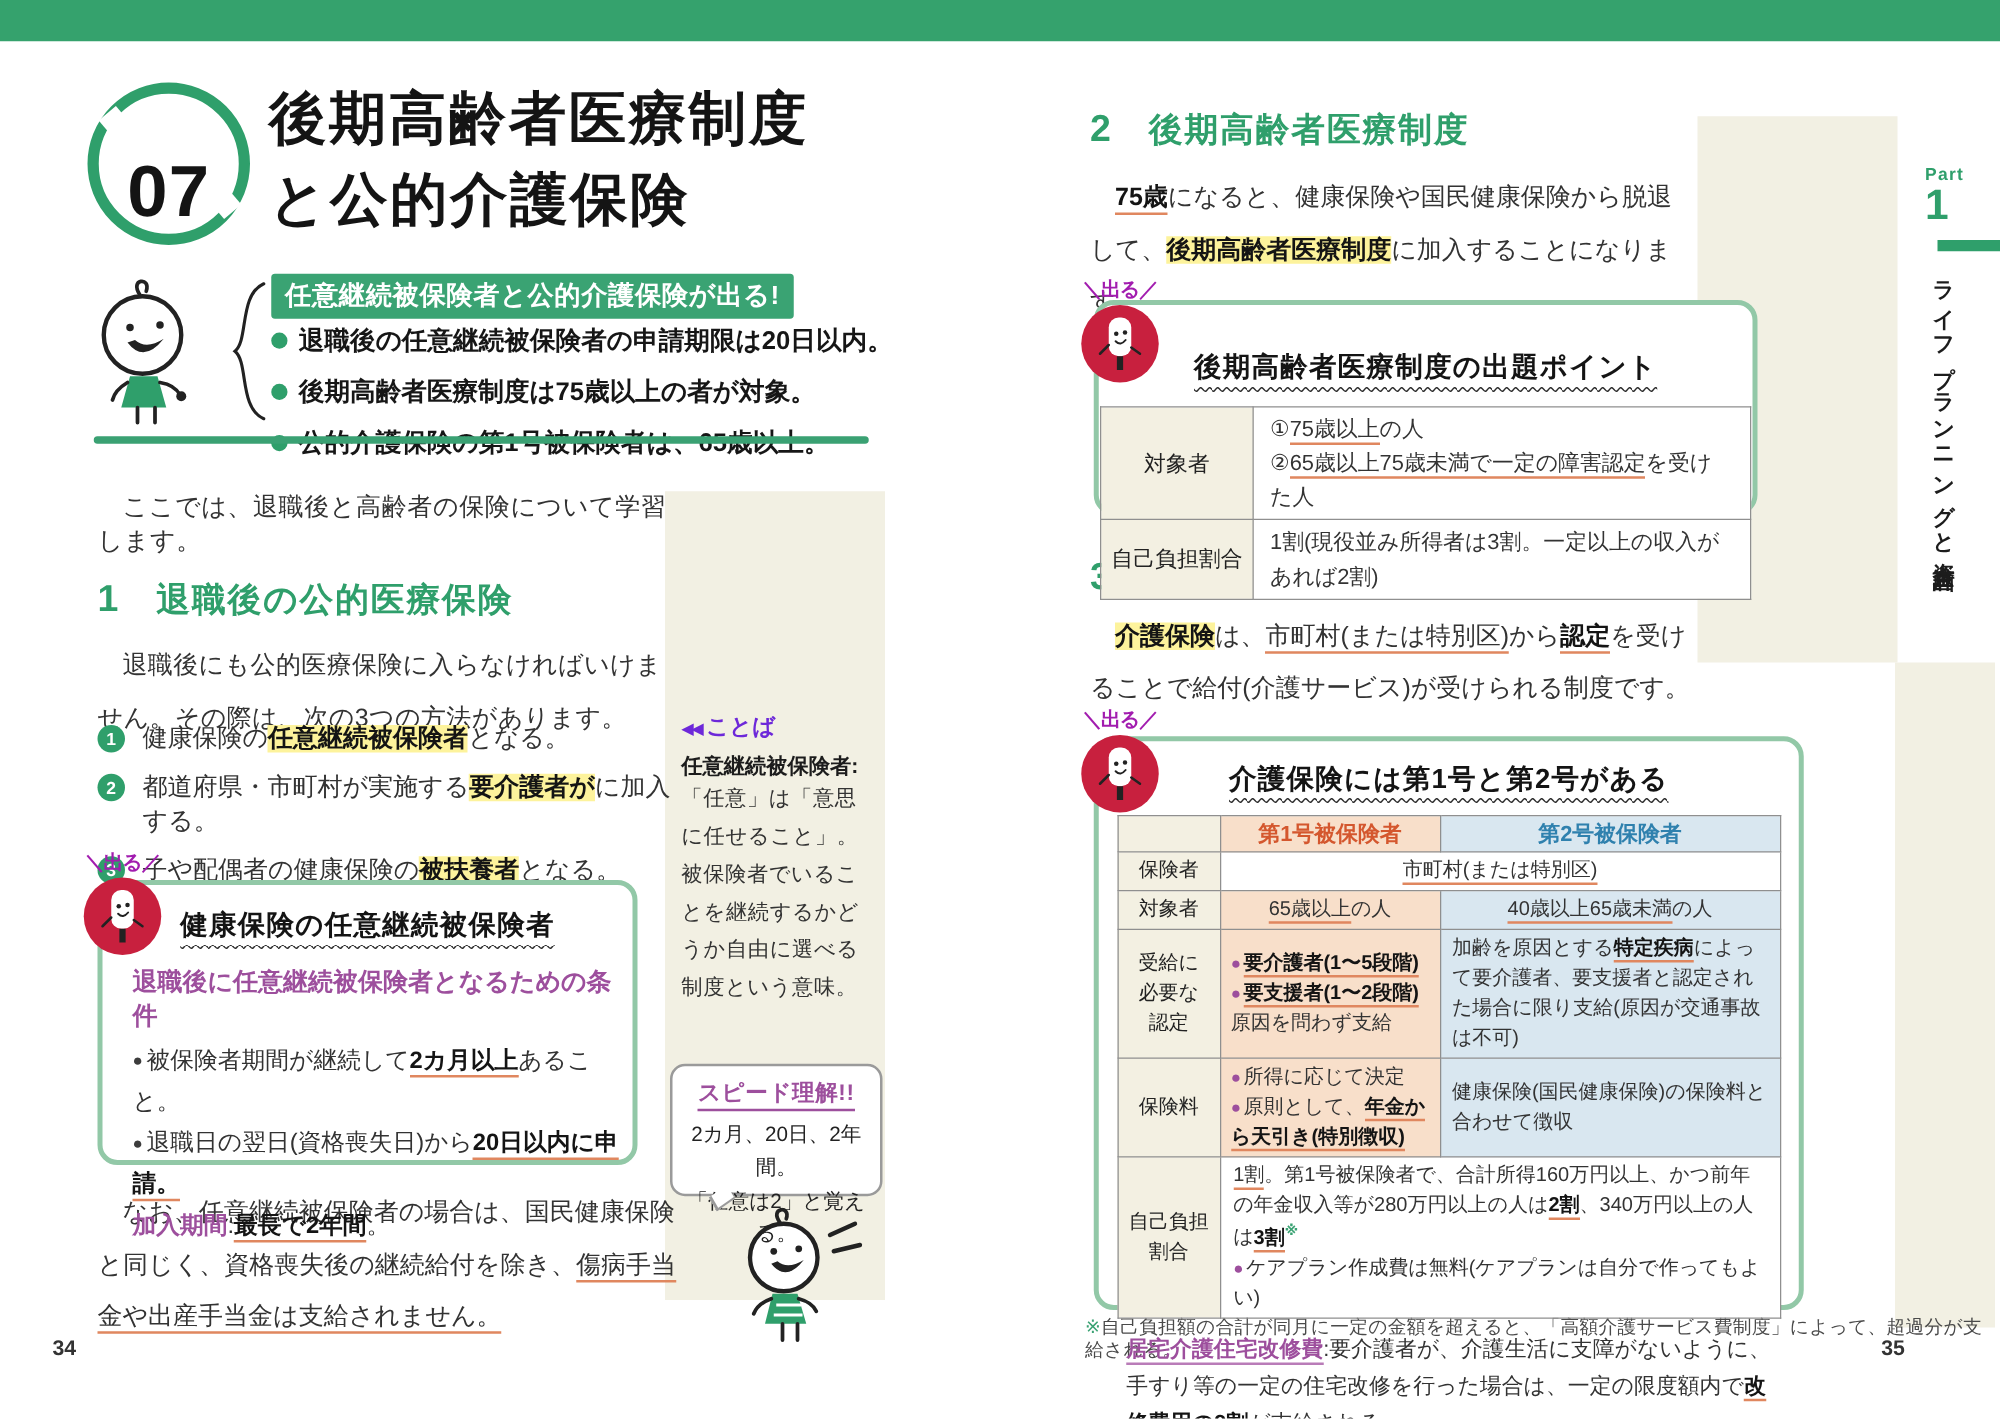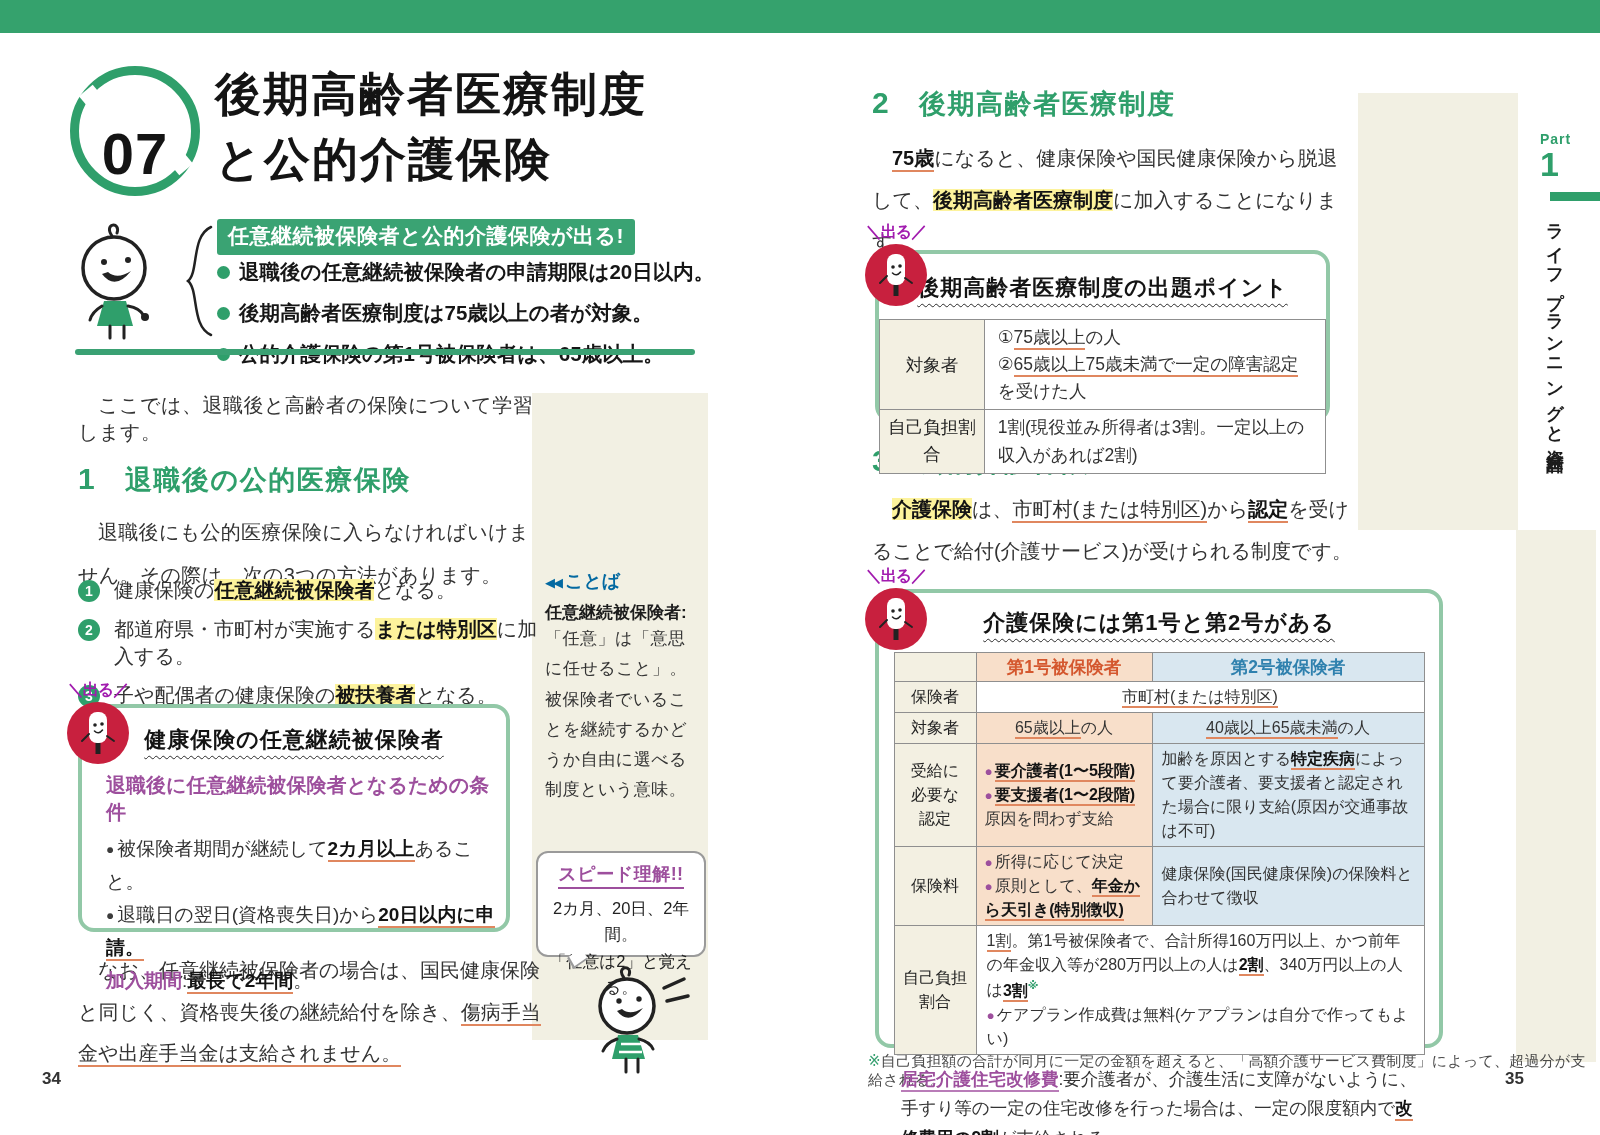--- a/index.html
+++ b/index.html
@@ -67,37 +67,37 @@
   .pageno{font-size:17px;font-weight:bold;color:#333;}
   .pn34{left:42px;top:1069px;}
   .pn35{left:1505px;top:1069px;}
 
   
   .band{background:#f2f0e3;}
   .bandL{left:532px;top:393px;width:176px;height:647px;}
   .bandA{left:1358px;top:93px;width:160px;height:437px;}
   .bandB{left:1516px;top:530px;width:80px;height:532px;}
   .kotoba{left:545px;top:569px;width:152px;}
-  .kotoba-head{color:#0369a1;font-weight:bold;font-size:18px;}
+  .kotoba-head{color:#6d28d9;font-weight:bold;font-size:18px;}
   .kotoba-arrows{font-size:13px;letter-spacing:-2px;margin-right:4px;}
   .kotoba-term{font-size:17px;font-weight:bold;color:#1c1c1c;margin-top:8px;}
   .kotoba-body{font-size:17px;line-height:1.78;color:#333;letter-spacing:0.5px;}
   .speed{left:536px;top:851px;width:170px;height:106px;background:#fff;border:2px solid #9a9a9a;
          border-radius:12px;text-align:center;padding-top:9px;z-index:2;}
   .speed-title{color:#9d4f9d;font-weight:bold;font-size:18px;border-bottom:2px solid #9d4f9d;
                display:inline-block;padding-bottom:1px;letter-spacing:0.5px;}
   .speed-line{font-size:16.5px;color:#222;line-height:1.55;margin-top:2px;}
   .speed-line:first-of-type{margin-top:7px;}
   .tail{position:absolute;left:32px;bottom:-11px;width:15px;height:15px;background:#fff;
         border-right:2px solid #9a9a9a;border-bottom:2px solid #9a9a9a;transform:skewX(-18deg) rotate(48deg);}
 
   
   .s2head{left:872px;top:86px;}
   .s2para{left:872px;top:137px;width:478px;font-size:20px;line-height:2.1;text-indent:1em;}
-  .box2{left:875px;top:250px;width:455px;height:172px;padding-top:19px;}
+  .box2{left:875px;top:240px;width:531px;height:172px;padding-top:35px;}
   .ptable{margin:16px auto 0;border-collapse:collapse;font-size:17.5px;}
   .ptable td{border:1.4px solid #8f8f8f;margin-left:43px;}
   .lab{background:#f3f0e2;text-align:center;color:#222;white-space:pre-line;line-height:1.5;}
   .con{background:#fff;padding:4px 13px;line-height:1.55;color:#333;}
   .s3head{left:872px;top:444px;}
   .s3para{left:872px;top:488px;width:482px;font-size:20px;line-height:2.1;text-indent:1em;}
 
   .box3{left:875px;top:589px;width:568px;height:459px;padding-top:15px;}
   .ktable{margin:14px auto 0;border-collapse:collapse;font-size:16px;line-height:1.5;}
   .ktable td{border:1.4px solid #8f8f8f;}
@@ -182,21 +182,21 @@
   </div>
   <div class="abs s1para" data-name="section-1-paragraph">退職後にも公的医療保険に入らなければいけません。その際は、次の3つの方法があります。</div>
 
   <div class="abs nlist" data-name="method-list">
     <div class="li" data-name="list-item">
       <span class="cnum" data-name="circled-number-icon">1</span>
       <span data-name="list-item-text"><span>健康保険の</span><span class="hl">任意継続被保険者</span><span>となる。</span></span>
     </div>
     <div class="li" data-name="list-item">
       <span class="cnum" data-name="circled-number-icon">2</span>
-      <span data-name="list-item-text"><span>都道府県・市町村が実施する</span><span class="hl">または特別区</span><span>に加入する。</span></span>
+      <span data-name="list-item-text"><span>都道府県・市町村が実施する</span><span class="hl">要介護者が</span><span>に加入する。</span></span>
     </div>
     <div class="li" data-name="list-item">
       <span class="cnum" data-name="circled-number-icon">3</span>
       <span data-name="list-item-text"><span>子や配偶者の健康保険の</span><span class="hl">被扶養者</span><span>となる。</span></span>
     </div>
   </div>
 
   <div class="abs deru deru1" data-name="exam-badge">
     <div class="deru-label" data-name="exam-badge-label">＼出る／</div>
     <div class="deru-circle" data-name="exam-badge-icon">
@@ -282,21 +282,21 @@
     <table class="ptable" data-name="exam-points-table">
       <tbody>
           <tr data-name="table-row">
         <td class="lab" style="width:122px;height:58px;" data-name="row-header">対象者</td>
         <td class="con" style="width:398px;" data-name="row-content">
           <div data-name="content-line"><span>①</span><span class="u">75歳以上</span><span>の人</span></div>
           <div data-name="content-line"><span>②</span><span class="u">65歳以上75歳未満で一定の障害認定</span><span>を受けた人</span></div>
         </td>
       </tr>
       <tr data-name="table-row">
-        <td class="lab" style="height:30px;font-family:Liberation Mono, monospace;" data-name="row-header">自己負担割合</td>
+        <td class="lab" style="height:30px;" data-name="row-header">自己負担割合</td>
         <td class="con" data-name="row-content"><span>1割(現役並み所得者は3割。一定以上の収入があれば2割)</span></td>
       </tr>
     </tbody>
       </table>
   </div>
 
   <div class="abs shead s3head" data-name="section-3-heading">
     <span class="snum" data-name="section-number">3</span>
     <span class="stitle" data-name="section-title">公的介護保険</span>
   </div>

